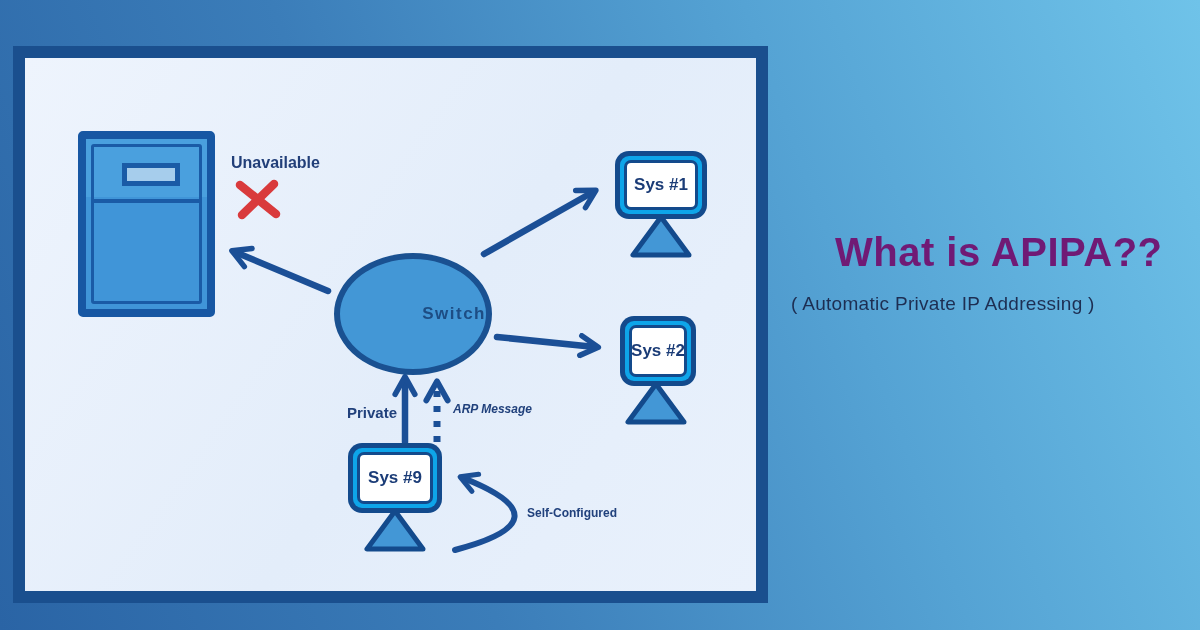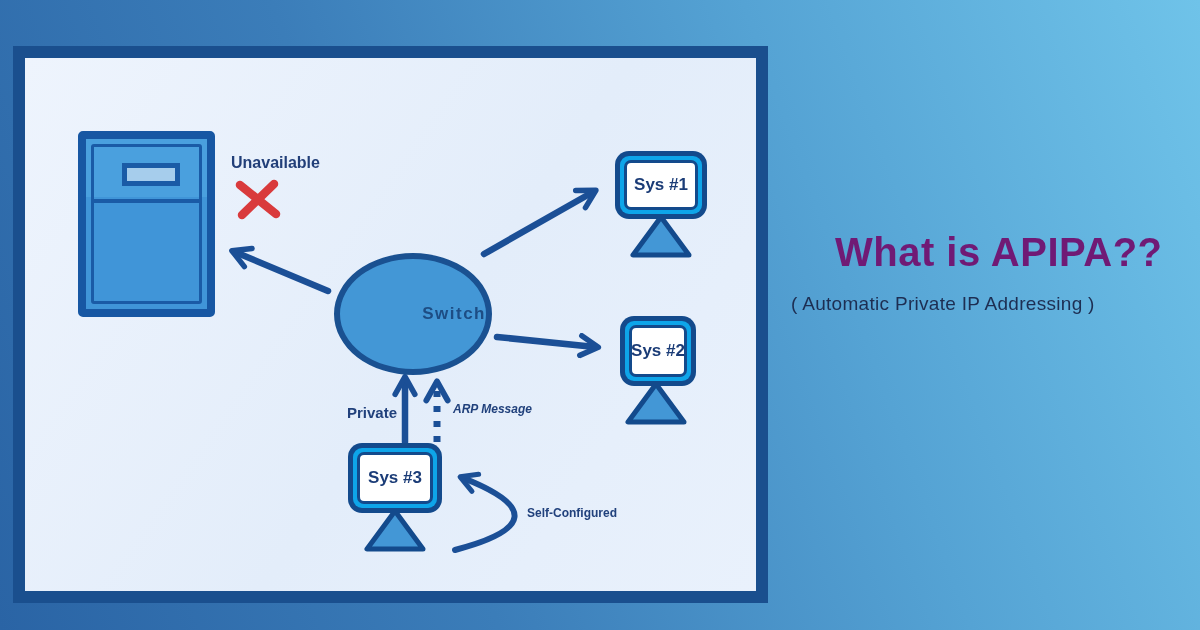--- a/index.html
+++ b/index.html
@@ -114,21 +114,21 @@
       <div class="screen">Sys #1</div>
     </div>
   </div>
   <div class="monitor sys2">
     <div class="monitor-ring">
       <div class="screen">Sys #2</div>
     </div>
   </div>
   <div class="monitor sys3">
     <div class="monitor-ring">
-      <div class="screen">Sys #3</div>
+      <div class="screen">Sys #9</div>
     </div>
   </div>
 
   <div class="lbl discover-label">Private</div>
   <div class="lbl arp-label">ARP Message</div>
   <div class="lbl selfconf-label">Self-Configured</div>
 </div>
 
 <h1 class="heading">What is APIPA??</h1>
 <p class="subheading">( Automatic Private IP Addressing )</p>

